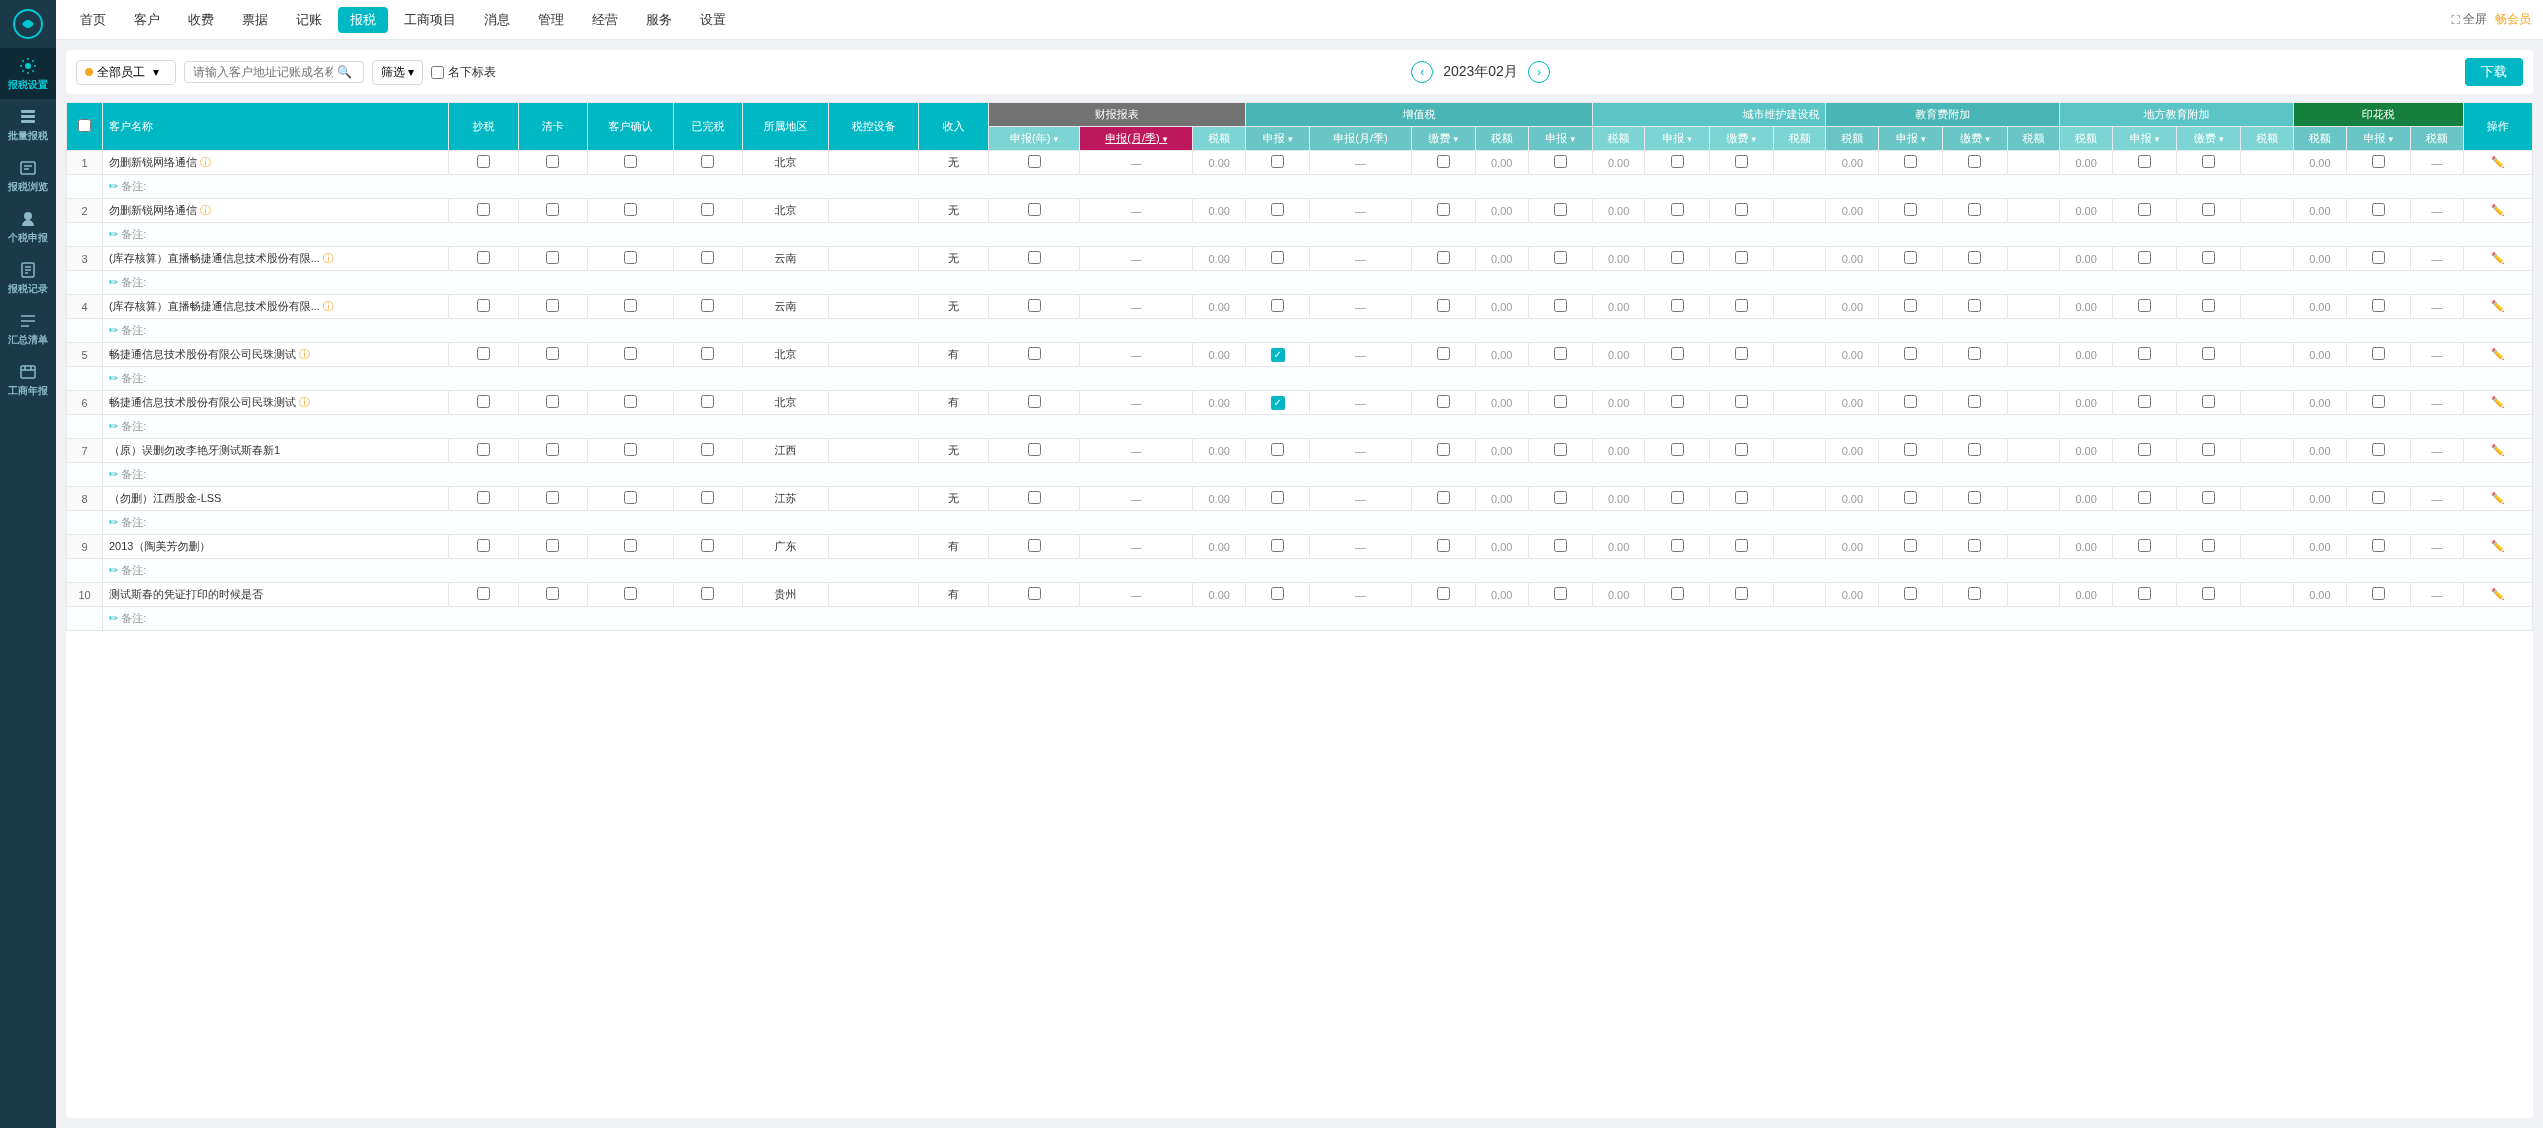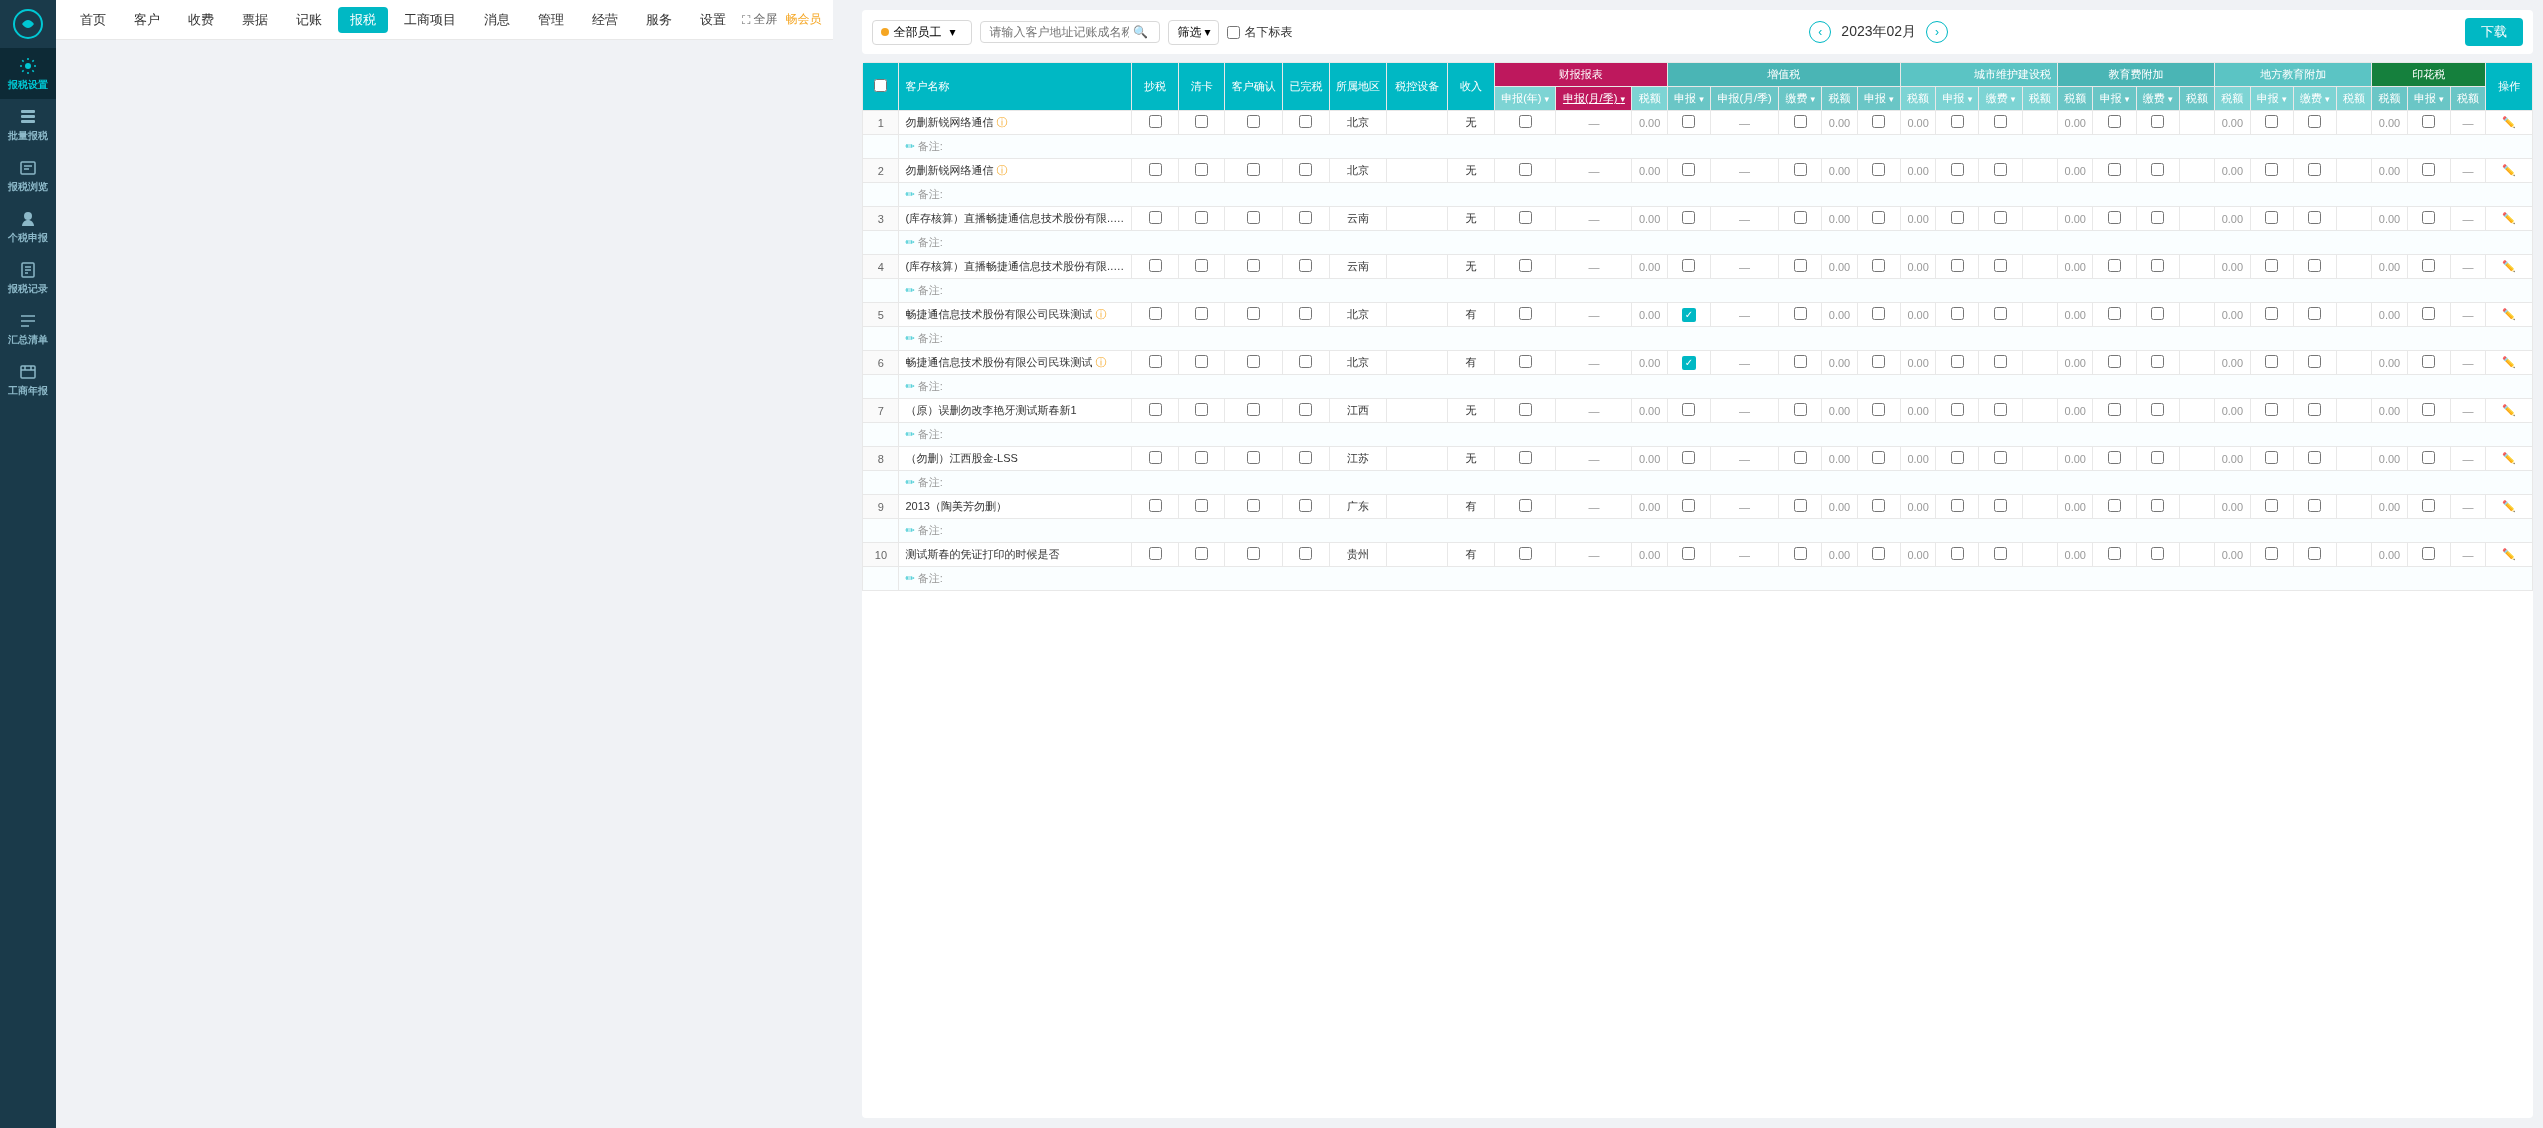--- a/index.html
+++ b/index.html
@@ -8,21 +8,21 @@
     
     .sidebar { width: 56px; background: #1a3a4a; display: flex; flex-direction: column; align-items: center; padding-top: 0; flex-shrink: 0; }
     .sidebar-logo { width: 56px; height: 48px; background: #1a3a4a; display: flex; align-items: center; justify-content: center; }
     .sidebar-logo svg { width: 32px; height: 32px; }
     .sidebar-item { width: 56px; padding: 8px 4px; display: flex; flex-direction: column; align-items: center; cursor: pointer; color: #8cb8c8; font-size: 10px; gap: 3px; }
     .sidebar-item.active { background: #0d2a36; color: #00c8d4; }
     .sidebar-item svg { width: 20px; height: 20px; }
     .sidebar-item span { text-align: center; line-height: 1.2; font-weight: bold; }
 
     
-    .main { flex: 1; display: flex; flex-direction: row; overflow: hidden; gap: 19px; }
+    .main { flex: 1; display: flex; flex-direction: column; overflow: hidden; }
 
     
     .topnav { height: 40px; background: #fff; display: flex; align-items: center; padding: 0 12px; border-bottom: 1px solid #e8e8e8; gap: 4px; flex-shrink: 0; }
     .topnav-item { padding: 4px 12px; font-size: 13px; color: #333; cursor: pointer; border-radius: 3px; }
     .topnav-item.active { background: #00b8c4; color: #fff; border-radius: 4px; }
     .topnav-right { margin-left: auto; display: flex; align-items: center; gap: 8px; font-size: 12px; color: #666; }
     .topnav-right-btn { display: flex; align-items: center; gap: 3px; cursor: pointer; color: #666; }
 
     
     .page-content { flex: 1; overflow: hidden; display: flex; flex-direction: column; padding: 10px; gap: 8px; }
@@ -186,21 +186,21 @@
           <tr>
             <th rowspan="3" style="min-width:36px;background:#00b8c4;"><input type="checkbox" style=""></th>
             <th rowspan="3" style="min-width:200px;background:#00b8c4;text-align:left;">客户名称</th>
             <th rowspan="3" style="min-width:46px;background:#00b8c4;">抄税</th>
             <th rowspan="3" style="min-width:46px;background:#00b8c4;">清卡</th>
             <th rowspan="3" style="min-width:56px;background:#00b8c4;">客户确认</th>
             <th rowspan="3" style="min-width:46px;background:#00b8c4;">已完税</th>
             <th rowspan="3" style="min-width:56px;background:#00b8c4;">所属地区</th>
             <th rowspan="3" style="min-width:60px;background:#00b8c4;">税控设备</th>
             <th rowspan="3" style="min-width:46px;background:#00b8c4;">收入</th>
-            <th colspan="3" style="background:#be185d;">财报报表</th>
+            <th colspan="3" style="background:#737373;">财报报表</th>
             <th colspan="5" style="background:#4ab5b5;">增值税</th>
             <th colspan="4" style="background:#5bc4c4;text-align:right;">城市维护建设税</th>
             <th colspan="4" style="background:#4ab5b5;">教育费附加</th>
             <th colspan="4" style="background:#5bc4c4;">地方教育附加</th>
             <th colspan="3" style="background:#15803d;">印花税</th>
             <th rowspan="3" style="min-width:46px;background:#00b8c4;">操作</th>
           </tr>
           <tr>
             <th style="background:#7dd4d4;">申报(年) <span style="font-size:9px;">▾</span></th>
             <th style="background:#be185d;text-decoration:underline;">申报(月/季) <span style="font-size:9px;">▾</span></th>

